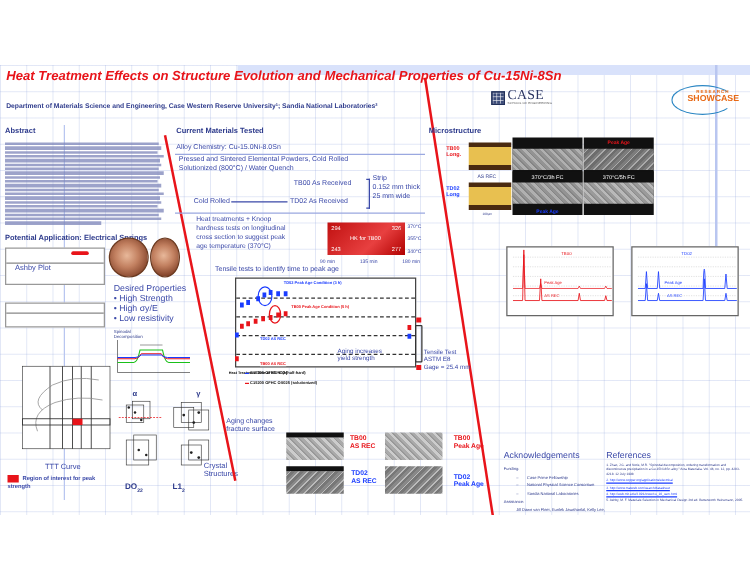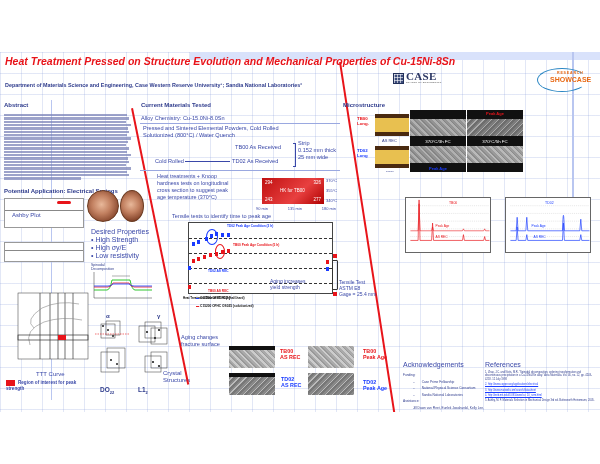--- a/index.html
+++ b/index.html
@@ -16,21 +16,21 @@
   .vline { position: absolute; left: 51px; top: 48px; width: 1px; height: 300px; background: #b9c6f0; }
   .vline2 { position: absolute; left: 572px; top: 0px; width: 2px; height: 200px; background: #b9c6f0; }
   .abs { position: absolute; }
   .title { left: 5px; top: 3px; font-size: 10.5px; font-weight: bold; font-style: italic; color: #e8141a; white-space: nowrap; }
   .authors { left: 5px; top: 17px; font-size: 9.3px; font-weight: bold; color: #2e3b8c; white-space: nowrap; }
   .dept { left: 5px; top: 30px; font-size: 5.4px; font-weight: bold; color: #2e3b8c; white-space: nowrap; }
   .case-logo { left: 393px; top: 20px; display: flex; align-items: center; gap: 2px; }
   .case-box { width: 11px; height: 11px; background: #3c4c7a; border: 1px solid #22305a;
     background-image: linear-gradient(to right, rgba(255,255,255,.6) 1px, transparent 1px), linear-gradient(to bottom, rgba(255,255,255,.6) 1px, transparent 1px);
     background-size: 3px 3px; }
-  .case-text { font-family: "Liberation Serif", serif; font-size: 11px; color: #2b3663; letter-spacing: 0.3px; line-height: 9px; font-weight: bold; }
+  .case-text { font-family: "Liberation Serif", serif; font-size: 11px; color: #2b3663; letter-spacing: 0.3px; line-height: 9px; }
   .case-sub { font-size: 2.4px; color: #555; letter-spacing: .2px; }
   .rs-logo { left: 535px; top: 16px; width: 62px; height: 22px; }
   .rs-arc { position: absolute; left: 2px; top: 0px; width: 50px; height: 24px; border: 1.5px solid #2c87c4; border-radius: 50%; border-right-color: transparent; }
   .rs-t1 { position: absolute; left: 22px; top: 3px; font-size: 3.6px; font-weight: bold; color: #e86a16; letter-spacing: 0.8px; }
   .rs-t2 { position: absolute; left: 15px; top: 8px; font-size: 7px; font-weight: bold; color: #e86a16; }
   .sec-head { font-size: 6px; font-weight: bold; color: #2e3b8c; white-space: nowrap; }
   .abstract { left: 4px; top: 61px; width: 128px; height: 74px; }
   .abstract .line { height: 2.4px; background: #7c84b8; margin: 0.95px 0; opacity: 0.75; }
   .red-diag { position: absolute; height: 1.5px; background: #e8141a; transform-origin: 0 0; }
   .photo-ring { position: absolute; border-radius: 50%; background: radial-gradient(circle at 45% 45%, #e8b89a 0%, #c28060 40%, #8a4a30 75%, #5a2a18 100%); border: 1px solid #6b3a20; }
@@ -51,21 +51,21 @@
 </style>
 </head>
 <body>
 
 <div class="page">
 <div class="poster">
   <div class="topband"></div>
   <div class="vline"></div>
   <div class="vline2"></div>
 
-  <div class="abs title">Heat Treatment Pressed on Structure Evolution and Mechanical Properties of Cu-15Ni-8Sn</div>
+  <div class="abs title">Heat Treatment Effects on Structure Evolution and Mechanical Properties of Cu-15Ni-8Sn</div>
   <div class="abs dept">Department of Materials Science and Engineering, Case Western Reserve University¹; Sandia National Laboratories²</div>
   <div class="abs case-logo">
     <div class="case-box"></div>
     <div>
       <div class="case-text">CASE</div>
       <div class="case-sub">SCHOOL OF ENGINEERING</div>
     </div>
   </div>
   <div class="abs rs-logo">
     <div class="rs-arc"></div>

